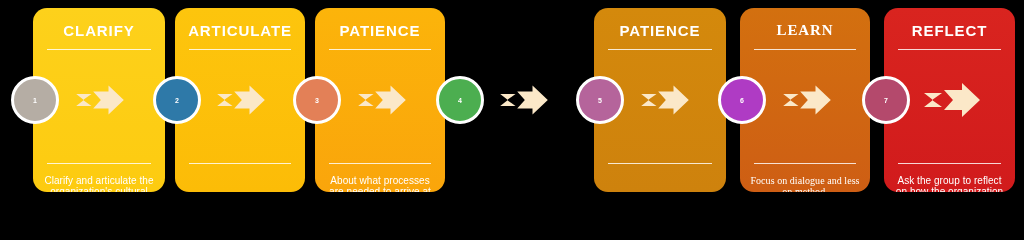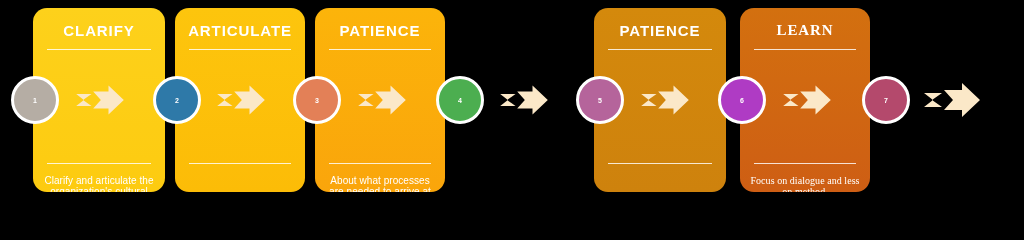--- a/index.html
+++ b/index.html
@@ -170,20 +170,26 @@
     </div>
     <div class="node" style="left: 718px; background: rgb(175, 59, 196);">
       <span class="node-label">6</span>
     </div>
     <div class="arrow" style="left: 781px; top: 83px; width: 52px; height: 34px;">
       <svg width="52" height="34" viewBox="0 0 60 40" aria-hidden="true">
         <path fill="#FBE8C8" d="M2 13 L20 13 L10 20 L20 27 L2 27 L11 20 Z"></path>
         <path fill="#FBE8C8" d="M22 10 L40 10 L40 3 L58 20 L40 37 L40 30 L22 30 L31 20 Z"></path>
       </svg>
     </div>
+    <div class="panel" style="left: 884px; width: 131px; background: linear-gradient(rgb(217, 36, 31) 0%, rgb(209, 27, 28) 100%);">
+      <div class="panel-title">REFLECT</div>
+      <div class="rule rule-top"></div>
+      <div class="rule rule-bottom"></div>
+      <div class="panel-desc">Ask the group to reflect on how the organization will portray its strategic plans to stakeholders, etc.</div>
+    </div>
     <div class="node" style="left: 862px; background: rgb(180, 73, 108);">
       <span class="node-label">7</span>
     </div>
     <div class="arrow" style="left: 922px; top: 80px; width: 60px; height: 40px;">
       <svg width="60" height="40" viewBox="0 0 60 40" aria-hidden="true">
         <path fill="#FBE8C8" d="M2 13 L20 13 L10 20 L20 27 L2 27 L11 20 Z"></path>
         <path fill="#FBE8C8" d="M22 10 L40 10 L40 3 L58 20 L40 37 L40 30 L22 30 L31 20 Z"></path>
       </svg>
     </div>
   </div>

